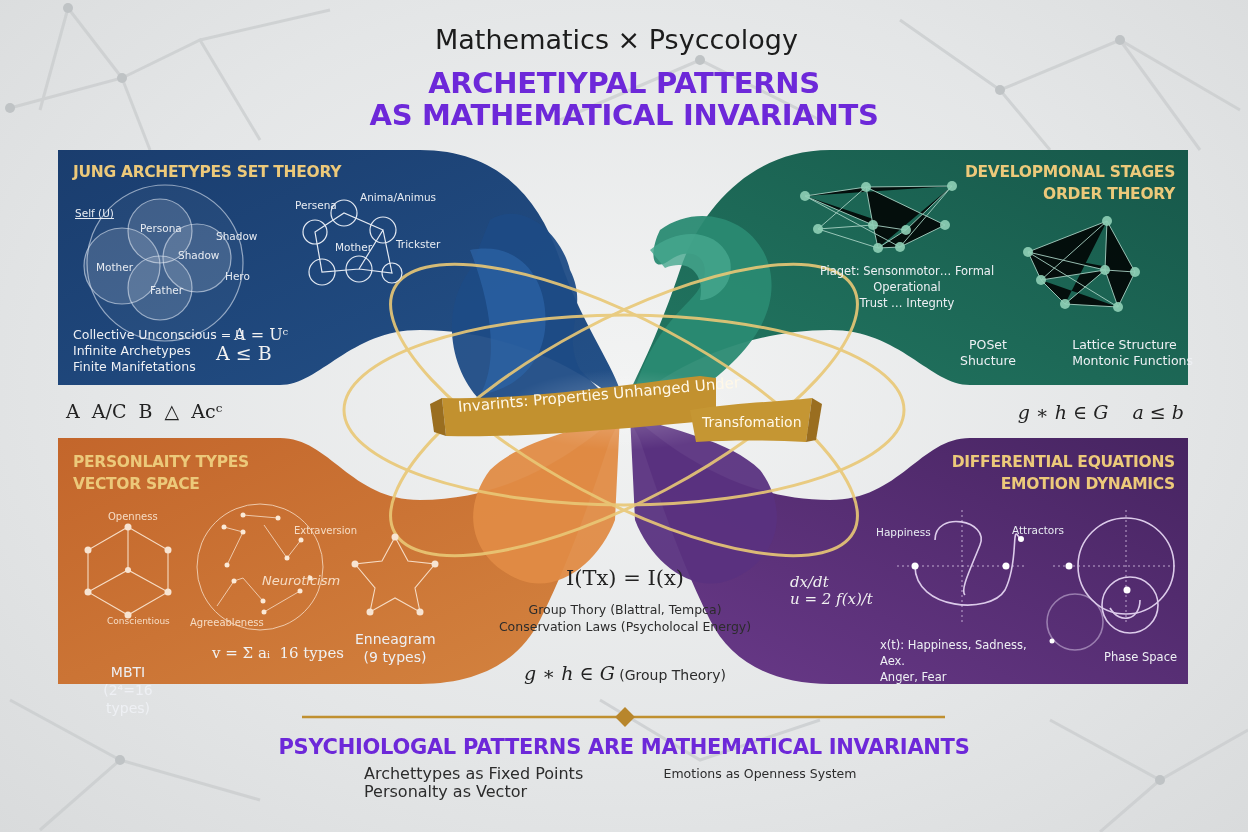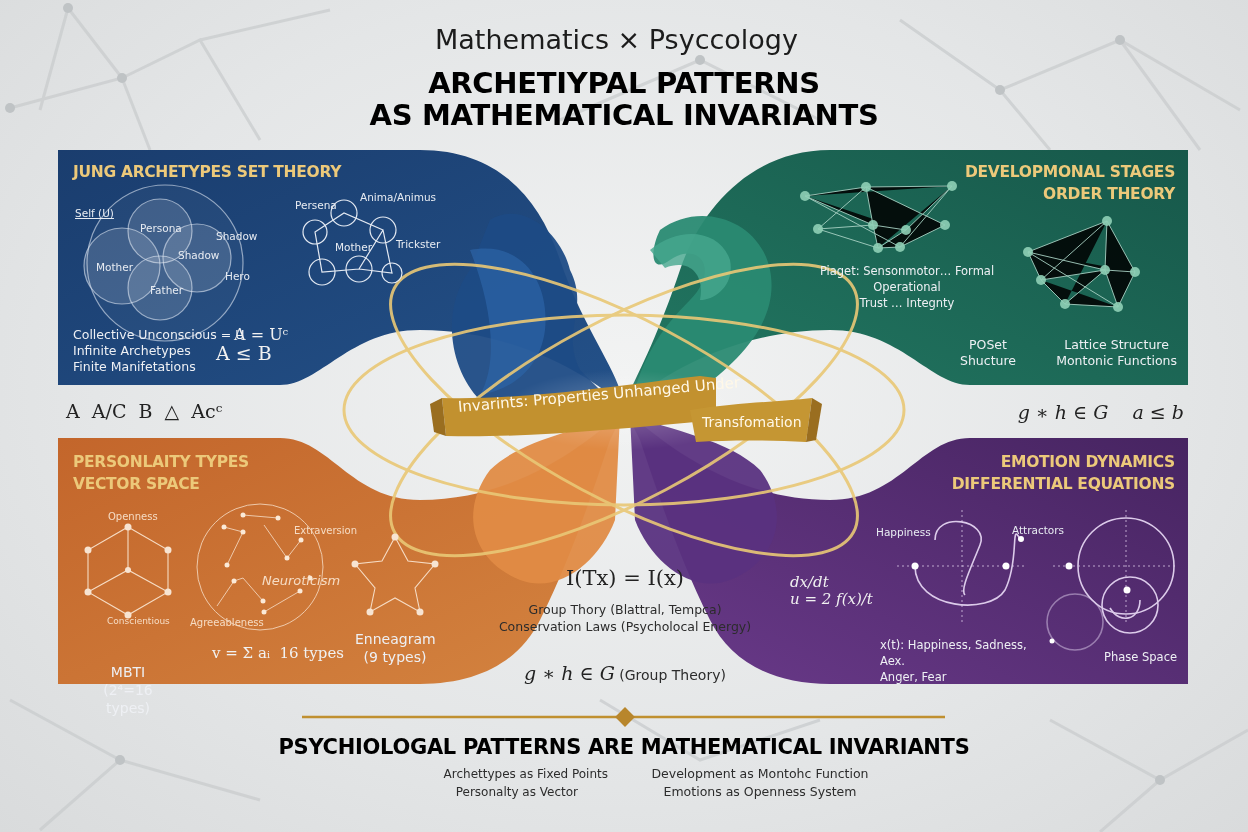--- a/index.html
+++ b/index.html
@@ -2,21 +2,21 @@
 <html><head>
 <meta charset="utf-8">
 <style>
   html, body { margin:0; padding:0; }
   body { width:1248px; height:832px; overflow:hidden; position:relative;
     background: radial-gradient(ellipse at 50% 45%, #f2f3f3 0%, #e4e6e7 60%, #d9dbdc 100%);
     font-family: "Liberation Sans", "DejaVu Sans", sans-serif; }
   .abs { position:absolute; }
   svg.layer { position:absolute; left:0; top:0; }
   .title-top { left:0; width:1233px; top:24px; text-align:center; font-size:27px; color:#1c1c1c; font-family:"DejaVu Sans", sans-serif; }
-  .title-gold { left:0; width:1248px; text-align:center; font-size:29px; font-weight:bold; color:#000000; font-family:"DejaVu Sans", sans-serif; letter-spacing:-0.3px; }
+  .title-gold { left:0; width:1248px; text-align:center; font-size:29px; font-weight:bold; color:#6d28d9; font-family:"DejaVu Sans", sans-serif; letter-spacing:-0.3px; }
   .ph { font-family:"DejaVu Sans", sans-serif; font-size:15.5px; color:#ecc97a; font-weight:bold; letter-spacing:-0.3px; line-height:22px; }
   .pt { font-family:"DejaVu Sans", sans-serif; color:#eef0f4; font-size:12.5px; line-height:16px; }
   .small { font-size:10.5px; color:#e8ecf2; font-family:"DejaVu Sans", sans-serif; }
   .math { font-family:"DejaVu Serif", serif; color:#222; }
   .mathw { font-family:"DejaVu Serif", serif; color:#f1f1f1; }
   .dark { color:#2c2c2c; font-family:"DejaVu Sans", sans-serif; }
   .banner-text { font-family:"DejaVu Sans", sans-serif; color:#fff8e8; font-size:15px; white-space:nowrap; }
 </style>
 </head>
 <body>
@@ -235,21 +235,21 @@
   <div>ORDER THEORY</div>
 </div>
 <div class="abs pt" style="left:792px; top:263px; width:230px; text-align:center; font-size:11.5px;">
   <div>Piaget: Sensonmotor… Formal Operational</div>
   <div>Trust … Integnty</div>
 </div>
 <div class="abs pt" style="left:960px; top:337px; text-align:center;">
   <div>POSet</div>
   <div>Shucture</div>
 </div>
-<div class="abs pt" style="right:71px; top:337px; text-align:center;">
+<div class="abs pt" style="right:55px; top:337px; text-align:left;">
   <div>Lattice Structure</div>
   <div>Montonic Functions</div>
 </div>
 <div class="abs math" style="right:64px; top:401px; font-size:19px; font-style:italic; white-space:pre;">g ∗ h ∈ G    a ≤ b</div>
 
 <div class="abs ph" style="left:73px; top:451px;">
   <div>PERSONLAITY TYPES</div>
   <div>VECTOR SPACE</div>
 </div>
 <div class="abs small" style="left:108px; top:511px; color:#f6dcc4; font-size:10px;">Openness</div>
@@ -261,22 +261,22 @@
   <div>MBTI</div>
   <div>(2⁴=16 types)</div>
 </div>
 <div class="abs mathw" style="left:212px; top:644px; font-size:15px; white-space:pre;">v = Σ aᵢ  16 types</div>
 <div class="abs pt" style="left:355px; top:630px; width:80px; text-align:center; font-size:14px; line-height:18px;">
   <div>Enneagram</div>
   <div>(9 types)</div>
 </div>
 
 <div class="abs ph" style="right:73px; top:451px; text-align:right;">
+  <div>DIFFERENTIAL EQUATIONS</div>
   <div>EMOTION DYNAMICS</div>
-  <div>DIFFERENTIAL EQUATIONS</div>
 </div>
 <div class="abs small" style="left:876px; top:526px;">Happiness</div>
 <div class="abs small" style="left:1012px; top:524px;">Attractors</div>
 <div class="abs mathw" style="left:790px; top:574px; font-size:15px; font-style:italic; line-height:17px;">
   <div>dx/dt</div>
   <div>u = 2   f(x)/t</div>
 </div>
 <div class="abs pt" style="left:880px; top:637px; width:170px; font-size:11.5px;">
   <div>x(t): Happiness, Sadness, Aex.</div>
   <div>Anger, Fear</div>
@@ -288,20 +288,19 @@
 
 <div class="abs math" style="left:480px; width:290px; top:566px; text-align:center; font-size:21px;">I(Tx) = I(x)</div>
 <div class="abs dark" style="left:470px; width:310px; top:602px; text-align:center; font-size:12.5px;">Group Thory (Blattral, Tempca)</div>
 <div class="abs dark" style="left:470px; width:310px; top:619px; text-align:center; font-size:12.5px;">Conservation Laws (Psycholocal Energy)</div>
 <div class="abs" style="left:480px; width:290px; top:662px; text-align:center;">
   <span class="math" style="font-size:19px; font-style:italic;">g ∗ h ∈ G</span>
   <span class="dark" style="font-size:14px;">(Group Theory)</span>
 </div>
 
 <div class="abs title-gold" style="top:735px; font-size:21px;">PSYCHIOLOGAL PATTERNS ARE MATHEMATICAL INVARIANTS</div>
-<div class="abs dark" style="left:388px; width:220px; top:765px; text-align:right; font-size:12px; line-height:18px;">
+<div class="abs dark" style="left:364px; width:220px; top:765px; font-size:16px; line-height:18px;">
   <div>Archettypes as Fixed Points</div>
   <div style="padding-right:30px;">Personalty as Vector</div>
 </div>
 <div class="abs dark" style="left:640px; width:240px; top:765px; text-align:center; font-size:12.5px; line-height:18px;">
-  <div>Development as Montohc Function</div>
   <div>Emotions as Openness System</div>
 </div>
 
 </body></html>

